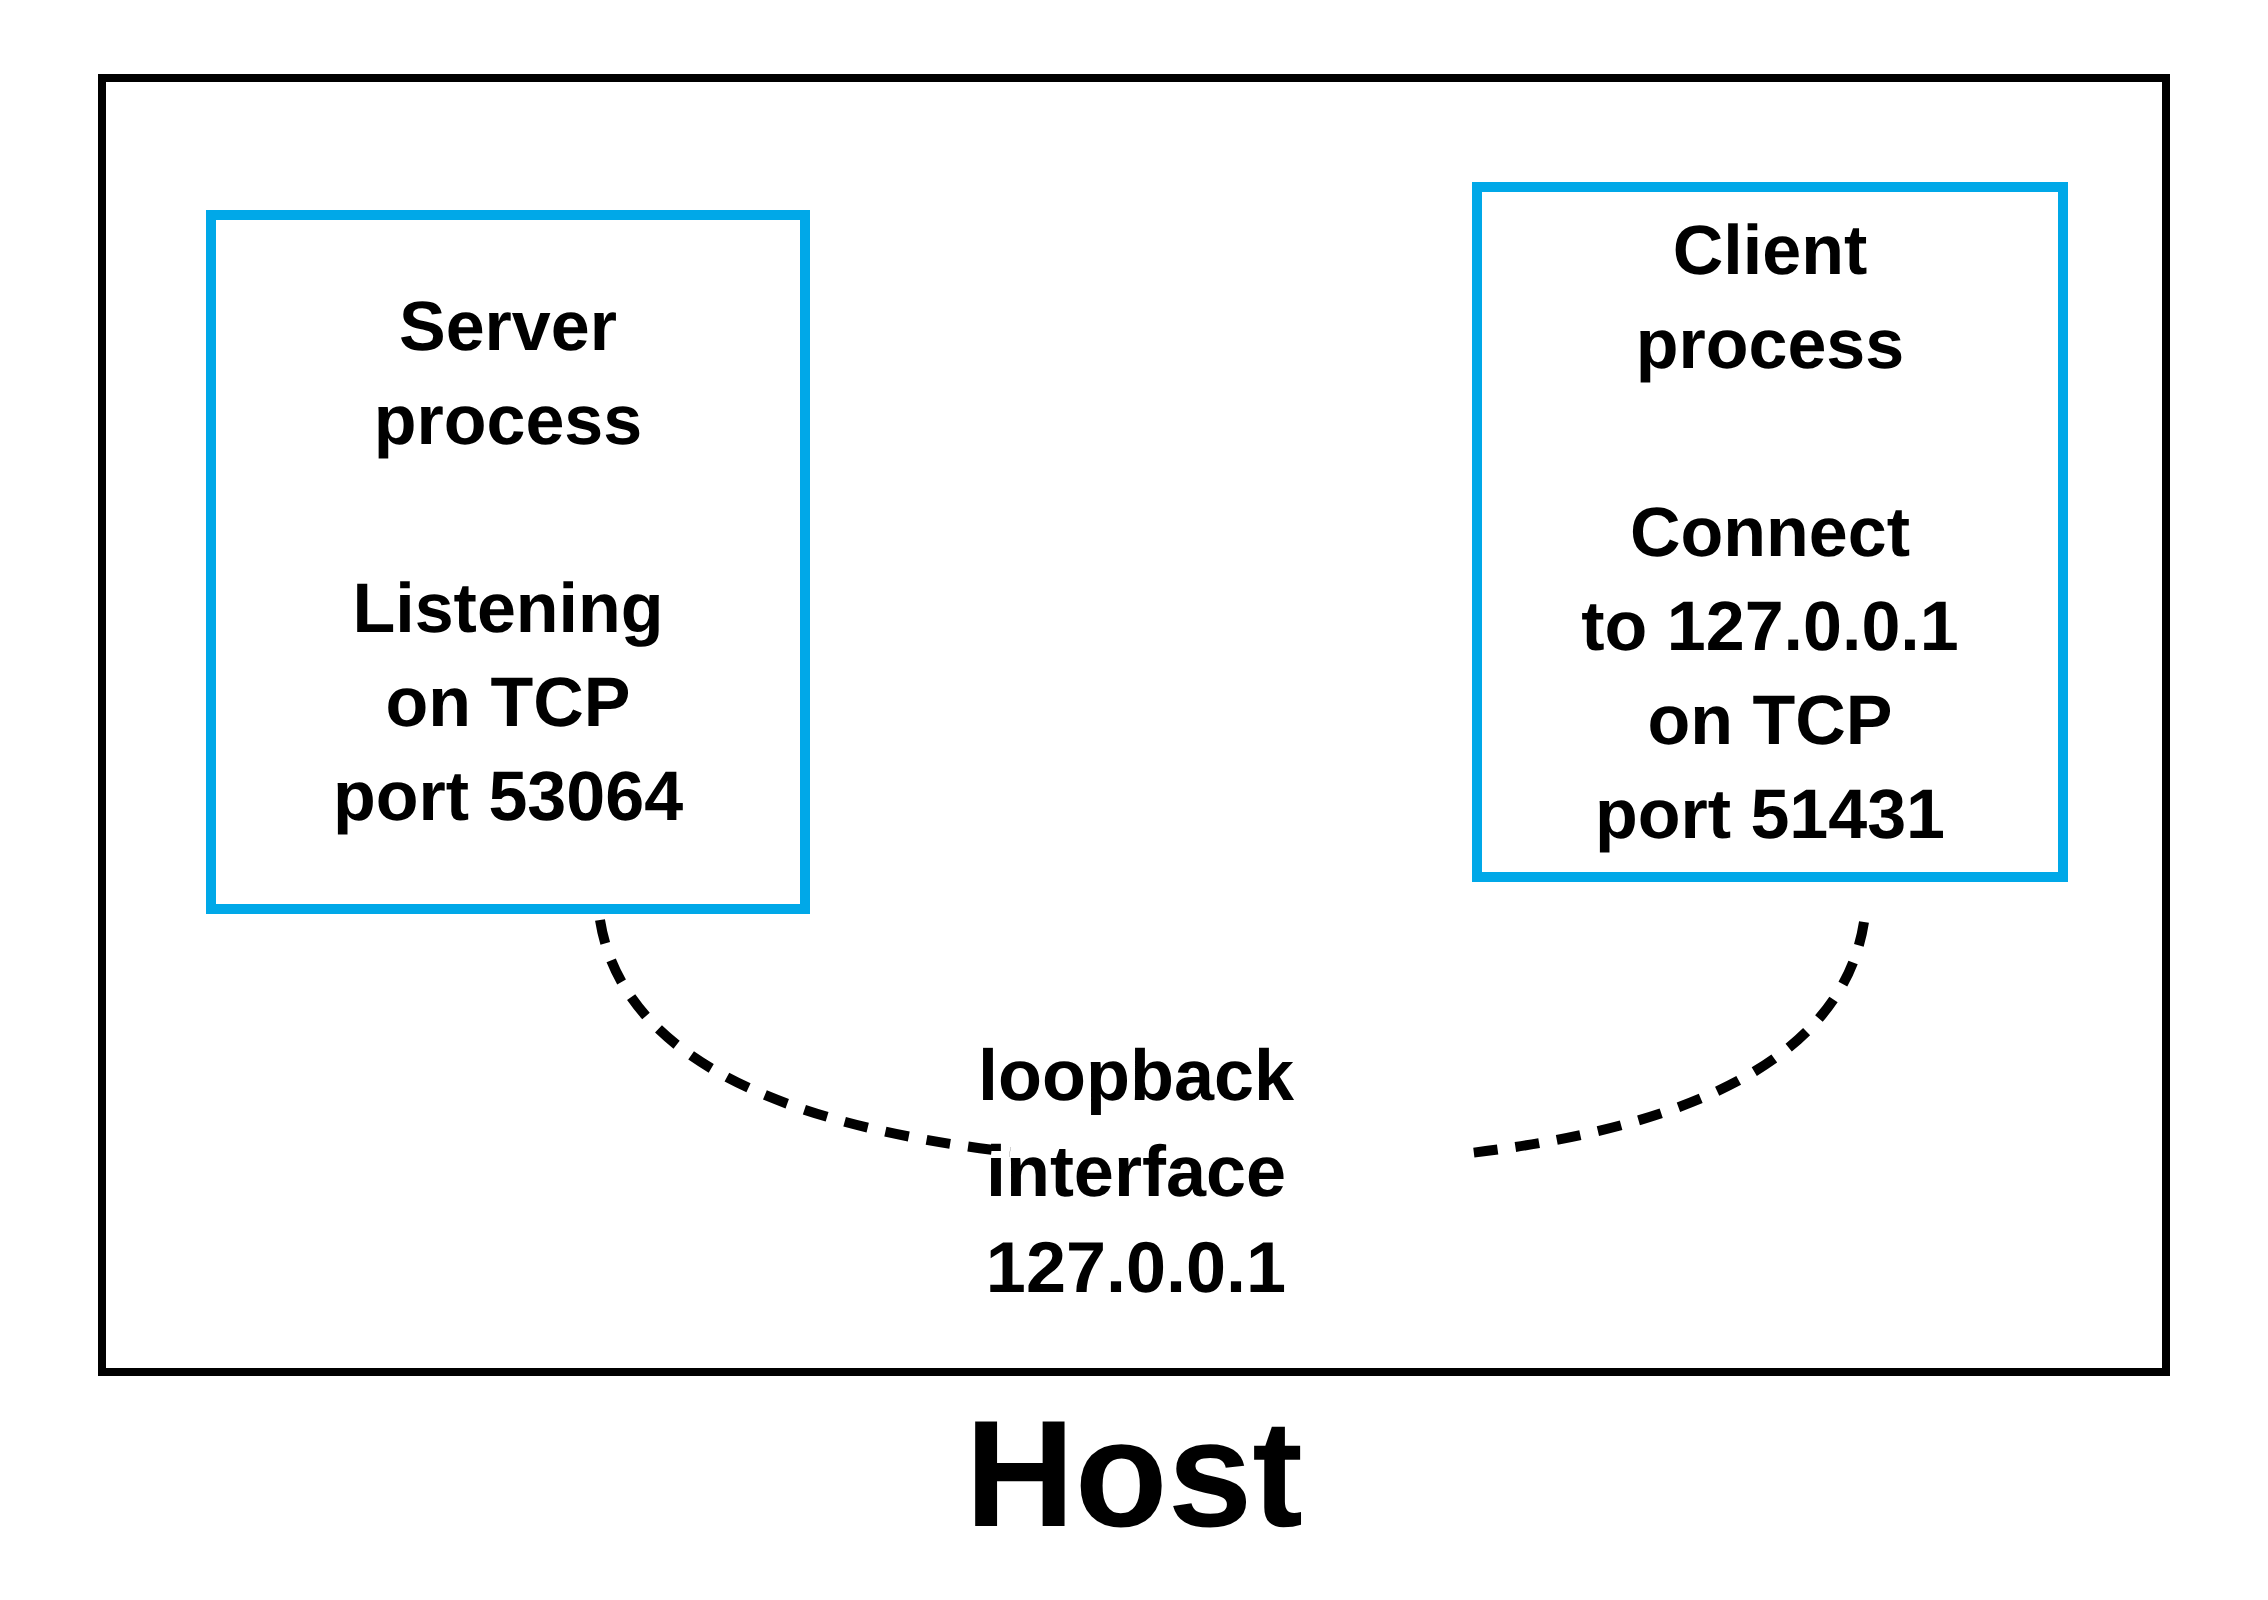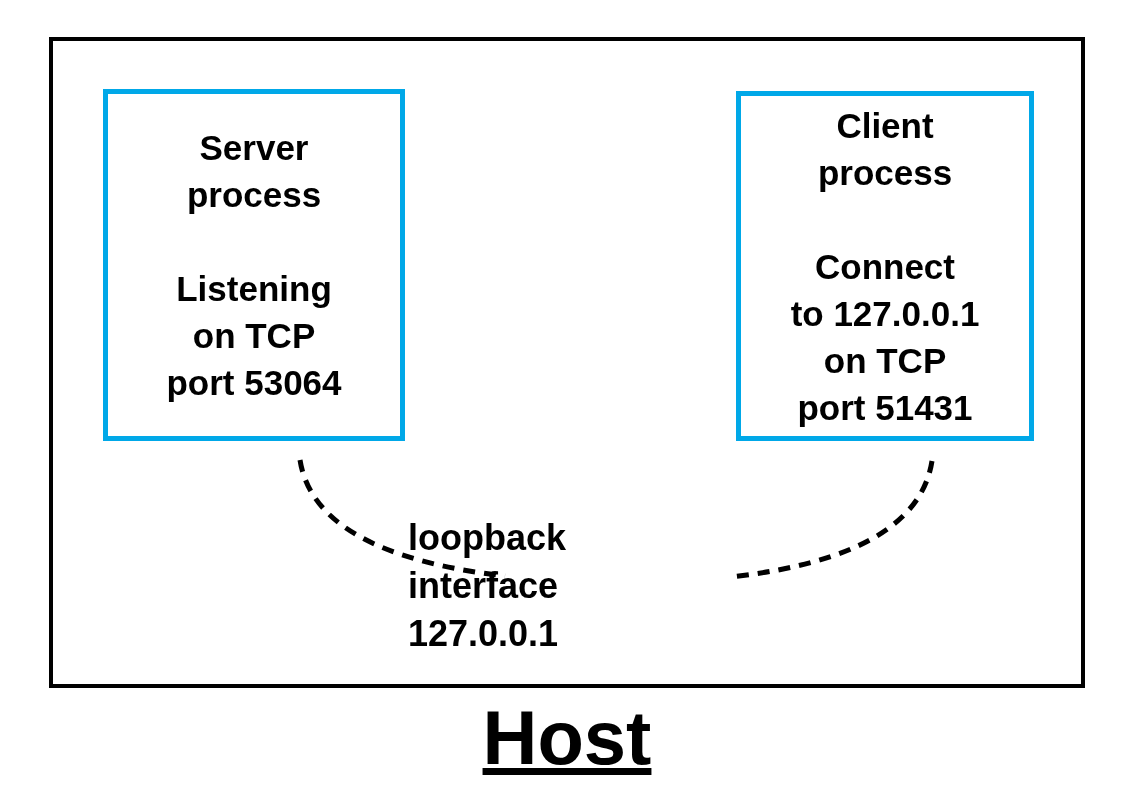--- a/index.html
+++ b/index.html
@@ -43,21 +43,21 @@
     text-align:center;
     font-size:35px;
     line-height:47px;
     white-space:pre-line;
   }
   .process-box .box-detail{
     margin-top:47px; 
   }
   #server-box{
     left:103px;
-    top:89px;
+    top:105px;
     width:302px;
     height:352px;
   }
   #client-box{
     left:736px;
     top:91px;
     width:298px;
     height:350px;
   }
   .curves-svg{
@@ -72,33 +72,33 @@
     fill:none;
     stroke:var(--line);
     stroke-width:5;
     stroke-dasharray:12 9;
   }
   .loopback-label{
     position:absolute;
     left:408px;
     top:514px;
     width:320px;
+    text-align:center;
     font-size:36px;
     line-height:48px;
     white-space:pre-line;
   }
   .host-label{
     position:absolute;
     left:49px;
     top:698px;
     width:1036px;
     text-align:center;
     font-size:76px;
     line-height:80px;
-    text-decoration:underline;
   }
 </style>
 </head>
 <body>
 
 <div class="host-box">
 
   <svg class="curves-svg" viewBox="0 0 1134 800" xmlns="http://www.w3.org/2000/svg" aria-hidden="true" style="left:0;top:-37px;">
     <path d="M 247 456 Q 262 550 452 572"></path>
     <path d="M 879 457 Q 864 552 678 573"></path>

